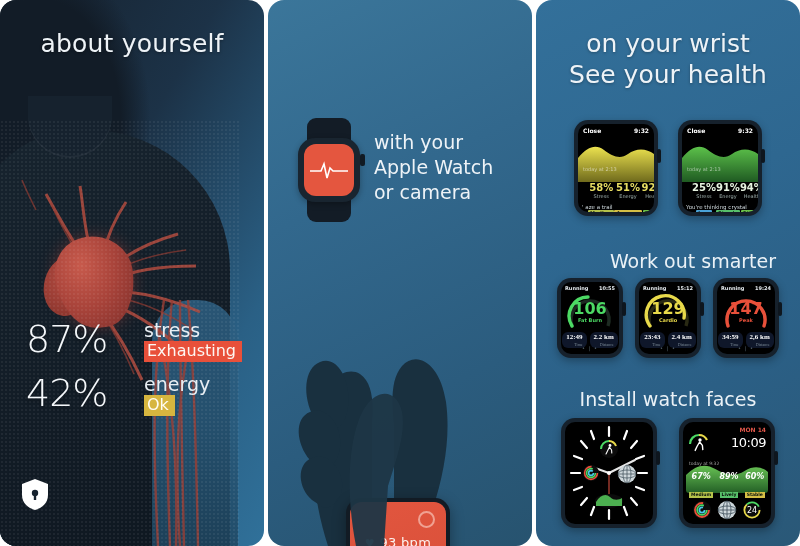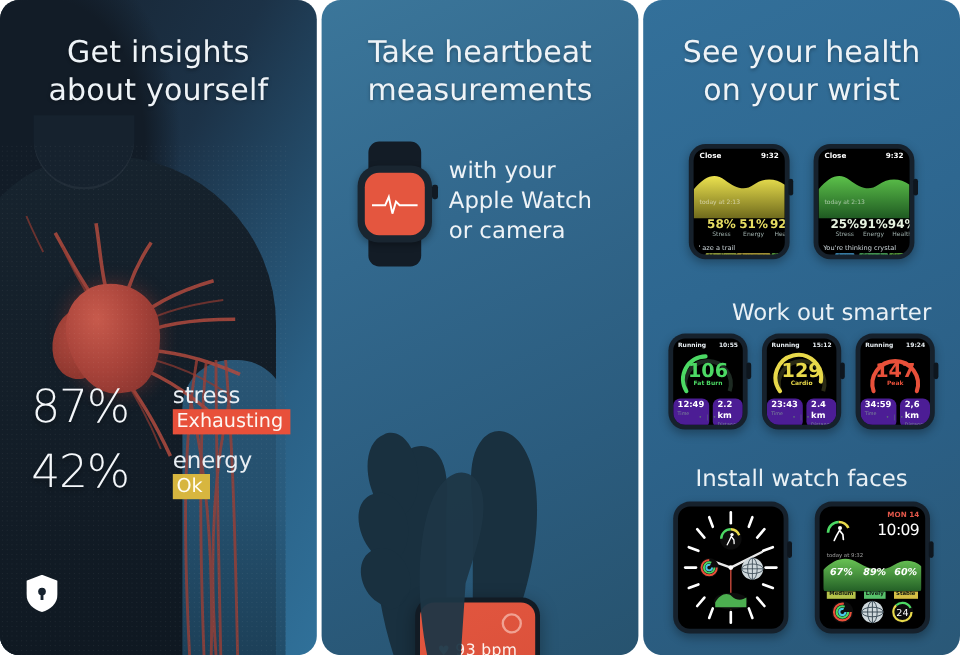--- a/index.html
+++ b/index.html
@@ -89,21 +89,21 @@
   .swm .b{font-size:5px;font-weight:bold;color:#0c140f;padding:0 2px;border-radius:1px;display:inline-block;line-height:7px;margin-top:1px;}
   .sw-caption{position:absolute;left:4px;bottom:2px;right:3px;color:#cfd8dc;font-size:5.5px;white-space:nowrap;overflow:hidden;}
 
   .wk-watch{width:66px;height:80px;}
   .wk-top{position:absolute;left:0;top:3px;width:100%;display:flex;justify-content:space-between;padding:0 4px;box-sizing:border-box;
       color:#e8eef2;font-size:5px;font-weight:bold;}
   .wk-ring{position:absolute;left:50%;top:10px;transform:translateX(-50%);width:48px;height:40px;}
   .wk-bpm{position:absolute;left:0;top:18px;width:100%;text-align:center;font-size:16px;font-weight:bold;line-height:17px;}
   .wk-zone{position:absolute;left:0;top:35px;width:100%;text-align:center;font-size:5px;font-weight:bold;}
   .wk-pills{position:absolute;left:0;top:50px;width:100%;display:flex;justify-content:center;gap:3px;}
-  .wk-pill{background:#4c1d95;border-radius:6px;padding:1px 4px;text-align:left;}
+  .wk-pill{background:#0f172a;border-radius:6px;padding:1px 4px;text-align:right;font-family:Liberation Serif, serif;}
   .wk-pill .pv{color:#fff;font-size:7px;font-weight:bold;line-height:9px;}
   .wk-pill .pn{color:#7b8a96;font-size:4px;line-height:5px;}
   .wk-dots{position:absolute;left:0;bottom:3px;width:100%;text-align:center;color:#5d6e7a;font-size:5px;letter-spacing:1px;}
 
   .face-watch{width:96px;height:110px;}
   .analog{position:absolute;left:0;top:0;width:100%;height:100%;}
   .dg-top{position:absolute;right:5px;top:4px;color:#e2574a;font-size:6px;font-weight:bold;}
   .dg-time{position:absolute;right:5px;top:10px;color:#fff;font-size:13px;font-weight:400;line-height:21px;letter-spacing:-.5px;}
   .dg-runner{position:absolute;left:5px;top:11px;width:22px;height:22px;}
   .dg-graph{position:absolute;left:3px;top:37px;right:3px;height:34px;border-radius:3px;overflow:hidden;}
@@ -151,21 +151,20 @@
         <path d="M72 0 C66 60 66 140 70 246"></path>
         <path d="M80 0 C80 70 82 150 84 246"></path>
         <path d="M88 0 C94 70 96 150 98 246"></path>
         <path d="M58 30 C72 90 78 160 76 246"></path>
         <path d="M92 30 C78 90 74 160 80 246"></path>
       </g>
     </svg>
     <div class="torso-dots"></div>
 
     <div class="p1-title">
-      <div>Get insights</div>
       <div>about yourself</div>
     </div>
 
     <div class="stats">
       <div class="stat-row">
         <div class="stat-num">87%</div>
         <div class="stat-right">
           <div class="stat-label">stress</div>
           <div class="badge red">Exhausting</div>
         </div>
@@ -182,24 +181,20 @@
     <div class="secure">
       <svg class="shield" viewBox="0 0 26 31">
         <path d="M13 0 L26 5 V16 C26 24 20 29 13 31 C6 29 0 24 0 16 V5 Z" fill="#ffffff"></path>
         <circle cx="13" cy="14" r="3.2" fill="#16222e"></circle>
         <rect x="11.8" y="15" width="2.4" height="6" fill="#16222e"></rect>
       </svg>
     </div>
   </div>
 
   <div class="panel p2">
-    <div class="p2-title">
-      <div>Take heartbeat</div>
-      <div>measurements</div>
-    </div>
 
     <div class="watch-small">
       <div class="band-t"></div>
       <div class="band-b"></div>
       <div class="case"></div>
       <div class="crown"></div>
       <div class="screen">
         <svg width="40" height="22" viewBox="0 0 40 22">
           <polyline points="1,12 9,12 12,12 15,5 18,19 21,9 24,12 31,12 39,12" fill="none" stroke="#fff" stroke-width="1.6"></polyline>
         </svg>
@@ -235,22 +230,22 @@
       <svg width="265" height="300" viewBox="0 0 265 300" style="position:absolute;left:0;top:0;pointer-events:none;">
         <g fill="#1d3646" opacity=".95">
           <path d="M88 300 C76 240 82 182 98 160 C112 140 130 146 134 166 C138 188 128 214 120 240 L116 300 Z"></path>
         </g>
       </svg>
     </div>
   </div>
 
   <div class="panel p3">
     <div class="p3-title">
+      <div>on your wrist</div>
       <div>See your health</div>
-      <div>on your wrist</div>
     </div>
 
     <div class="row" style="top:120px;gap:20px;">
 
       <div class="hwatch stat-watch">
         <div class="cr"></div>
         <div class="hscreen">
           <div class="sw-top">
             <span>Close</span>
             <span>9:32</span>

